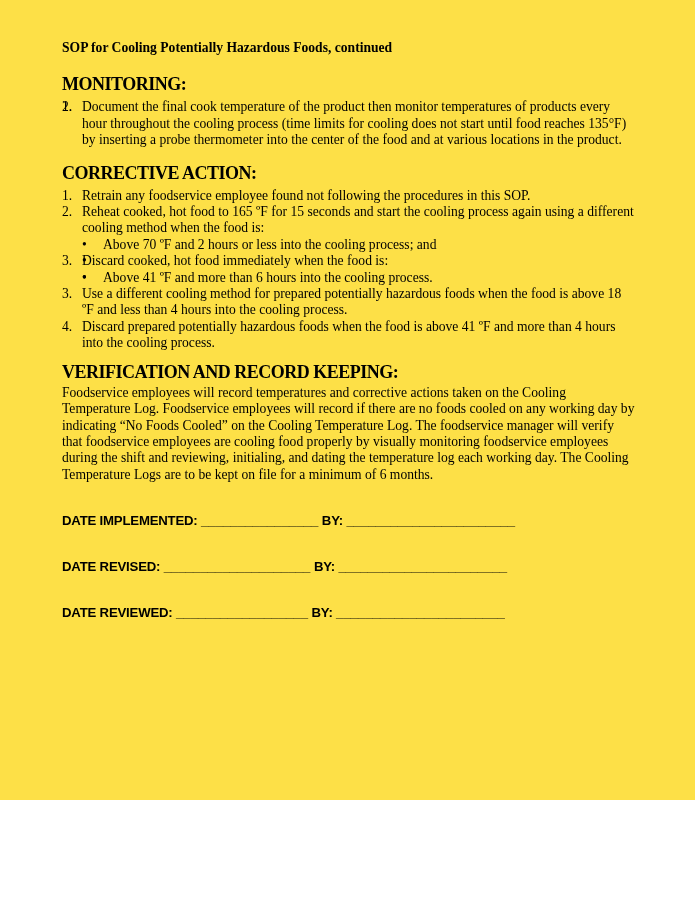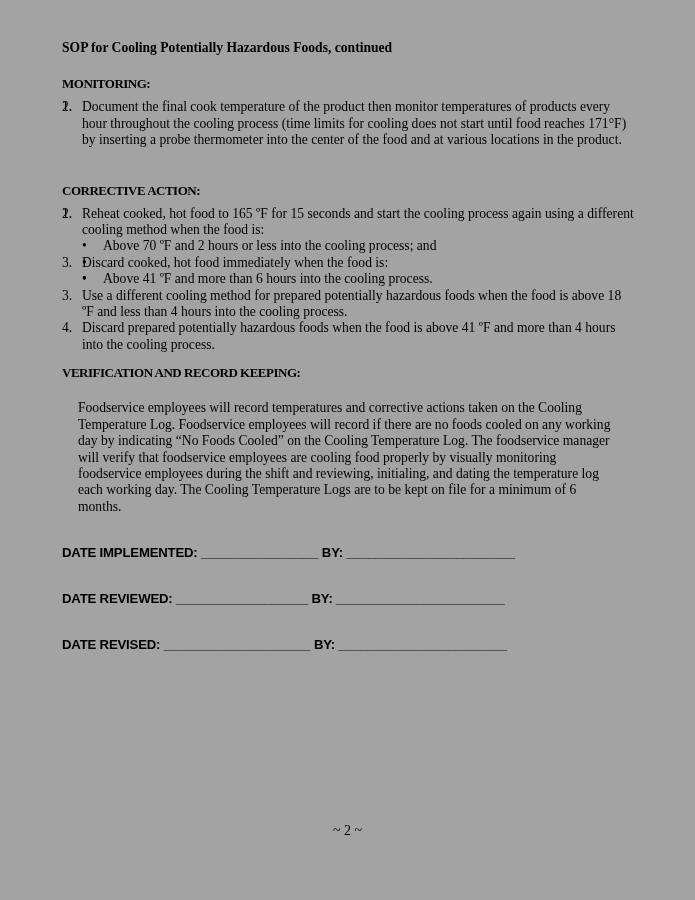--- a/index.html
+++ b/index.html
@@ -1,52 +1,52 @@
 <!DOCTYPE html>
 <html><head>
 <meta charset="utf-8">
 <style>
   html, body { margin:0; padding:0; background:#ffffff; }
   .page {
     position:relative;
-    width:695px; height:900px;
-    background:#a3a3a3;
+    width:695px; height:800px;
+    background:#fde047;
     color:#000;
     font-family:"Liberation Serif", serif;
     overflow:hidden;
   }
   .content {
     position:absolute;
     left:62px; top:40px;
     width:574px;
     font-size:13.6px;
     line-height:16.4px;
   }
   .doc-title { font-weight:bold; }
   .doc-subtitle { }
 
   .sec {
     margin:0;
     font-family:"Liberation Serif", serif;
     font-weight:bold;
-    font-size:13px;
+    font-size:18px;
     letter-spacing:-0.5px;
     line-height:22px;
     white-space:nowrap;
   }
   .sec.m1 { margin:17px 0 4px 0; }
-  .sec.m2 { margin:31px 0 4px 0; }
+  .sec.m2 { margin:13px 0 4px 0; }
   .sec.m3 { margin:9px 0 2px 0; }
 
   .li { position:relative; padding-left:20px; }
   .li .marker { position:absolute; left:0; top:0; }
   .li.bul { padding-left:41px; }
   .li.bul .marker { left:20px; }
 
-  .paragraph { margin:16px; }
+  .paragraph { margin:0; }
 
   .signoff {
     margin-top:29px;
     font-family:"Liberation Sans", sans-serif;
     font-weight:bold;
     font-size:13.2px;
     letter-spacing:-0.2px;
   }
   .signoff-row { margin-bottom:29px; line-height:17px; white-space:nowrap; }
   .so-blank { letter-spacing:0; }
@@ -68,27 +68,28 @@
 
     <div class="doc-title">SOP for Cooling Potentially Hazardous Foods, continued</div>
 
     <h2 class="sec m1">MONITORING:</h2>
 
     <div class="li">
       <span class="marker">1.</span>
     </div>
     <div class="li">
       <span class="marker">2.</span>
-      <span>Document the final cook temperature of the product then monitor temperatures of products every hour throughout the cooling process (time limits for cooling does not start until food reaches 171°F) by inserting a probe thermometer into the center of the food and at various locations in the product.</span>
+      <span>Document the final cook temperature of the product then monitor temperatures of products every hour throughout the cooling process (time limits for cooling does not start until food reaches 135°F) by inserting a probe thermometer into the center of the food and at various locations in the product.</span>
     </div>
 
     <h2 class="sec m2">CORRECTIVE ACTION:</h2>
 
     <div class="li">
       <span class="marker">1.</span>
+      <span>Retrain any foodservice employee found not following the procedures in this SOP.</span>
     </div>
     <div class="li">
       <span class="marker">2.</span>
       <span>Reheat cooked, hot food to 165 ºF for 15 seconds and start the cooling process again using a different cooling method when the food is:</span>
     </div>
     <div class="li bul">
       <span class="marker">•</span>
       <span>Above 70 ºF and 2 hours or less into the cooling process; and</span>
     </div>
     <div class="li bul">
@@ -119,28 +120,28 @@
     <p class="paragraph">Foodservice employees will record temperatures and corrective actions taken on the Cooling Temperature Log.  Foodservice employees will record if there are no foods cooled on any working day by indicating “No Foods Cooled” on the Cooling Temperature Log.  The foodservice manager will verify that foodservice employees are cooling food properly by visually monitoring foodservice employees during the shift and reviewing, initialing, and dating the temperature log each working day.  The Cooling Temperature Logs are to be kept on file for a minimum of 6 months.</p>
 
     <div class="signoff">
       <div class="signoff-row">
         <span class="so-label">DATE IMPLEMENTED:</span>
         <span class="so-blank">________________</span>
         <span class="so-label">BY:</span>
         <span class="so-blank">_______________________</span>
       </div>
       <div class="signoff-row">
-        <span class="so-label">DATE REVIEWED:</span>
-        <span class="so-blank">__________________</span>
+        <span class="so-label">DATE REVISED:</span>
+        <span class="so-blank">____________________</span>
         <span class="so-label">BY:</span>
         <span class="so-blank">_______________________</span>
       </div>
       <div class="signoff-row">
-        <span class="so-label">DATE REVISED:</span>
-        <span class="so-blank">____________________</span>
+        <span class="so-label">DATE REVIEWED:</span>
+        <span class="so-blank">__________________</span>
         <span class="so-label">BY:</span>
         <span class="so-blank">_______________________</span>
       </div>
     </div>
 
   </div>
 
   <div class="page-number">~ 2 ~</div>
 </div>
 

